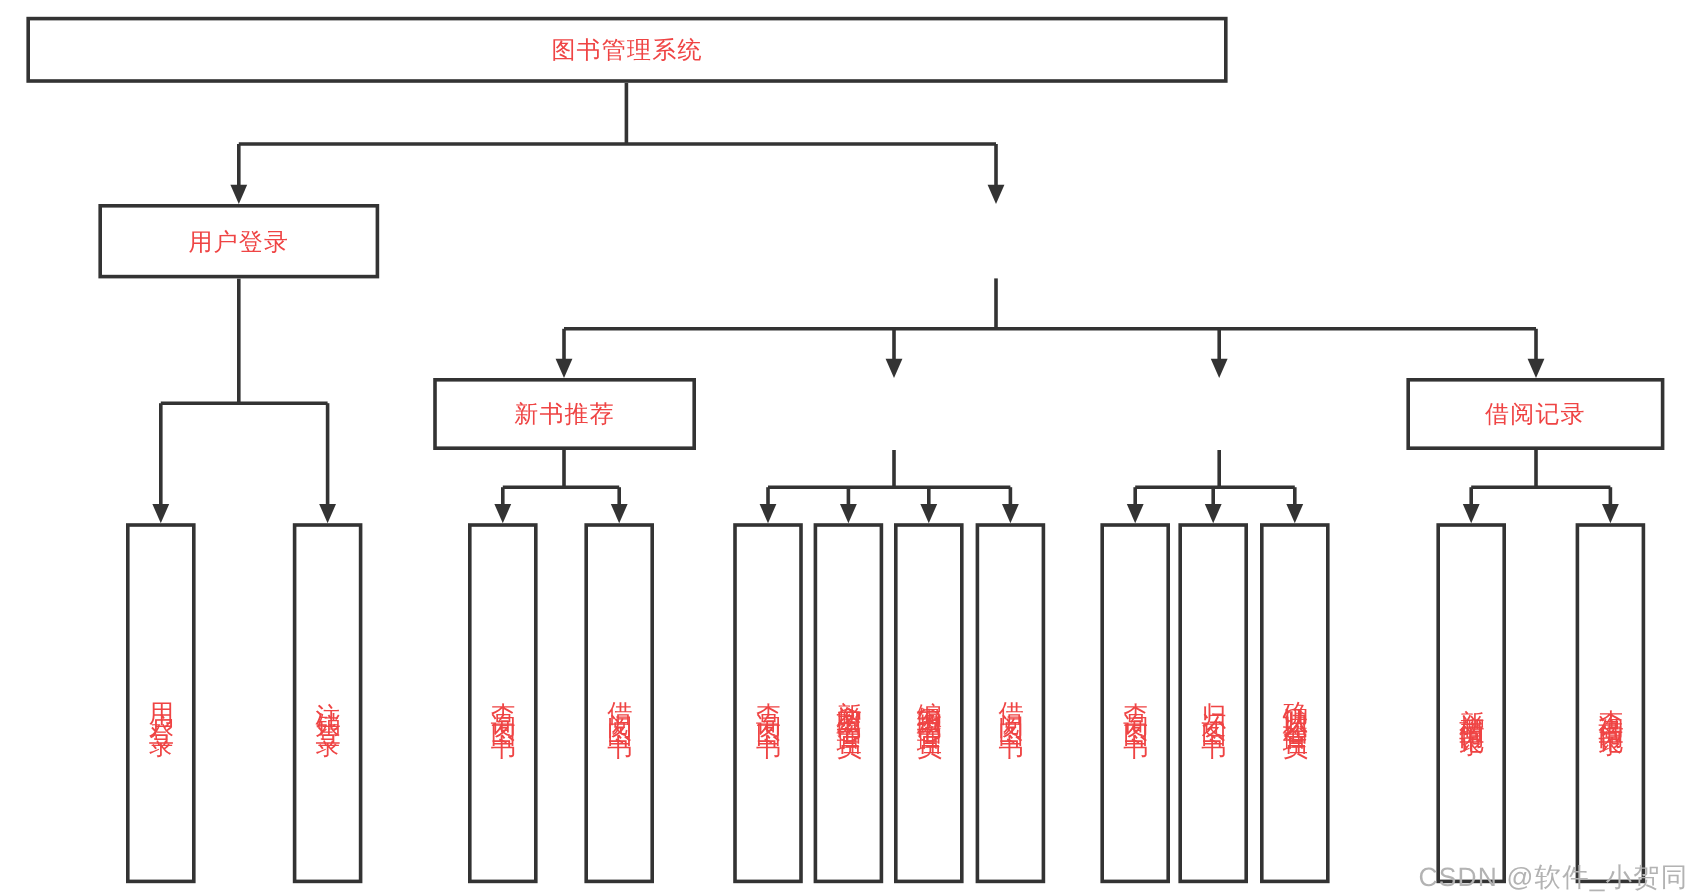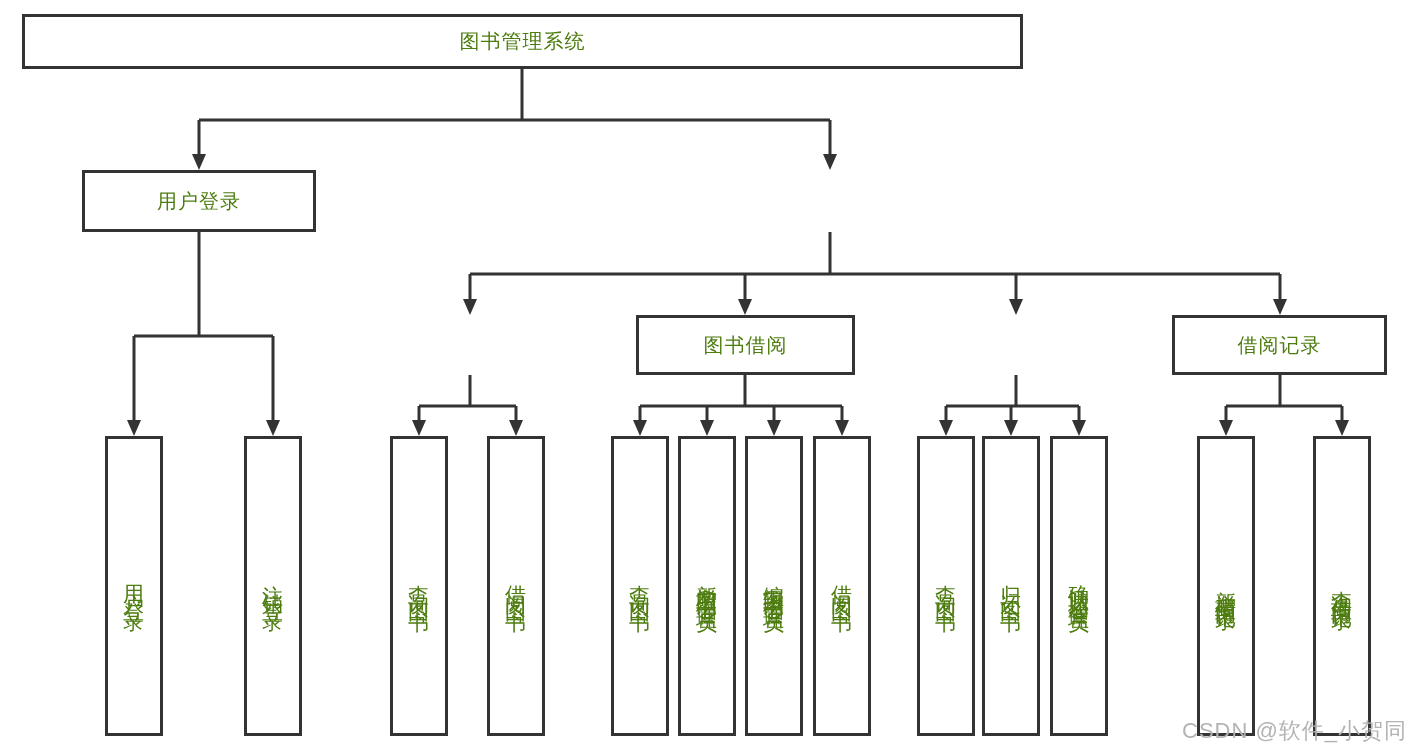--- a/index.html
+++ b/index.html
@@ -23,21 +23,21 @@
     pointer-events: none;
   }
   .node {
     position: absolute;
     box-sizing: border-box;
     background: #ffffff;
     border: 3px solid #333333;
     display: flex;
     align-items: center;
     justify-content: center;
-    color: #4d7c0f;
+    color: #ef4444;
     font-size: 20px;
     letter-spacing: 1px;
     text-align: center;
   }
   .node-root   { left: 22px;  top: 14px;  width: 1001px; height: 55px; }
   .node-l2     { top: 170px; height: 62px; width: 234px; }
   .node-l2.a   { left: 82px; }
   .node-l2.b   { left: 712px; }
   .node-l3     { top: 315px; height: 60px; width: 219px; }
   .node-l3.c1  { left: 361px; }
@@ -155,21 +155,21 @@
     <g fill="#333333" stroke="none">
       <polygon points="1219,420 1233,420 1226,436"></polygon>
       <polygon points="1335,420 1349,420 1342,436"></polygon>
     </g>
   </svg>
 
   <div class="node node-root">图书管理系统</div>
 
   <div class="node node-l2 a">用户登录</div>
 
-  <div class="node node-l3 c2">图书借阅</div>
+  <div class="node node-l3 c1">新书推荐</div>
   <div class="node node-l3 c4">借阅记录</div>
 
   <div class="node leaf" style="left:105px">用户登录</div>
   <div class="node leaf" style="left:244px">注销登录</div>
 
   <div class="node leaf" style="left:390px">查询图书</div>
   <div class="node leaf" style="left:487px">借阅图书</div>
 
   <div class="node leaf" style="left:611px">查询图书</div>
   <div class="node leaf long" style="left:678px">新增图书（管理员）</div>

